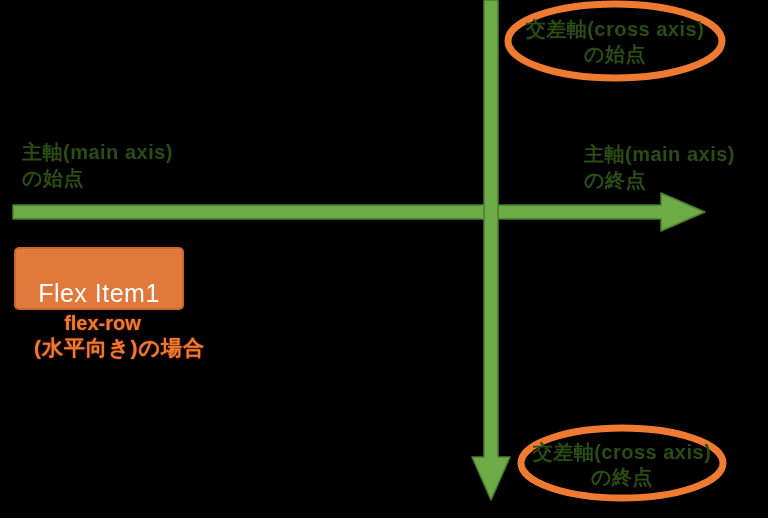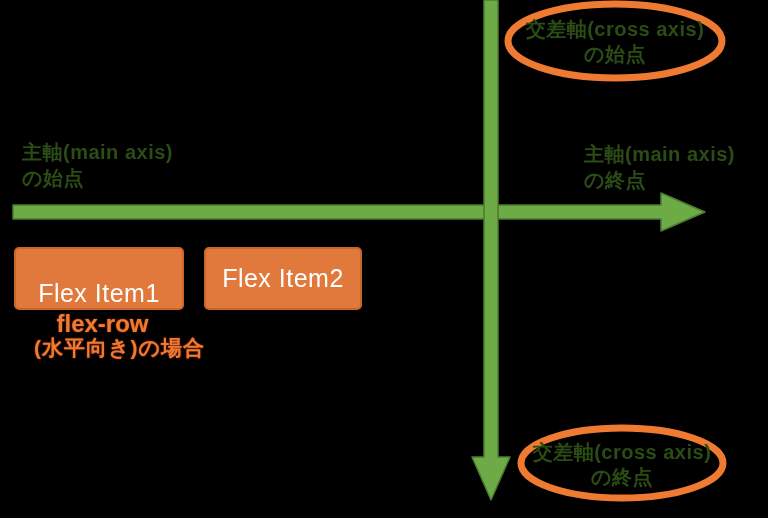--- a/index.html
+++ b/index.html
@@ -56,21 +56,21 @@
   #flex-box-2 { left: 204px; width: 158px; }
   .caption {
     position: absolute;
     left: 0; top: 312px;
     width: 205px;
     text-align: center;
     color: var(--caption-orange, #EE7B31);
     font-weight: bold;
     text-shadow: 0 0 2px rgba(190, 62, 20, 0.9);
   }
-  .caption .cap-line1 { font-size: 24px; line-height: 23px; text-align: center; }
+  .caption .cap-line1 { font-size: 20px; line-height: 23px; text-align: center; }
   .caption .cap-line2 { font-size: 21px; line-height: 26px; letter-spacing: 1px; text-align: right; }
   #label-main-start  { left: 22px;  top: 139px; }
   #label-main-end    { left: 584px; top: 141px; }
   #label-cross-start { left: 495px; top: 17px;  width: 240px; line-height: 25px; }
   #label-cross-end   { left: 512px; top: 440px; width: 220px; line-height: 25px; }
 </style>
 </head>
 <body>
 
 <div id="stage">
@@ -101,22 +101,19 @@
   </div>
 
   <div class="axis-label centered" id="label-cross-end">
     <div>交差軸(cross axis)</div>
     <div>の終点</div>
   </div>
 
   <div class="flex-box" id="flex-box-1">
     <span>Flex Item1</span>
   </div>
-  <div class="flex-box" id="flex-box-2">
-    <span>Flex Item2</span>
-  </div>
 
   <div class="caption">
     <div class="cap-line1">flex-row</div>
     <div class="cap-line2">(水平向き)の場合</div>
   </div>
 
 </div>
 
 </body></html>

